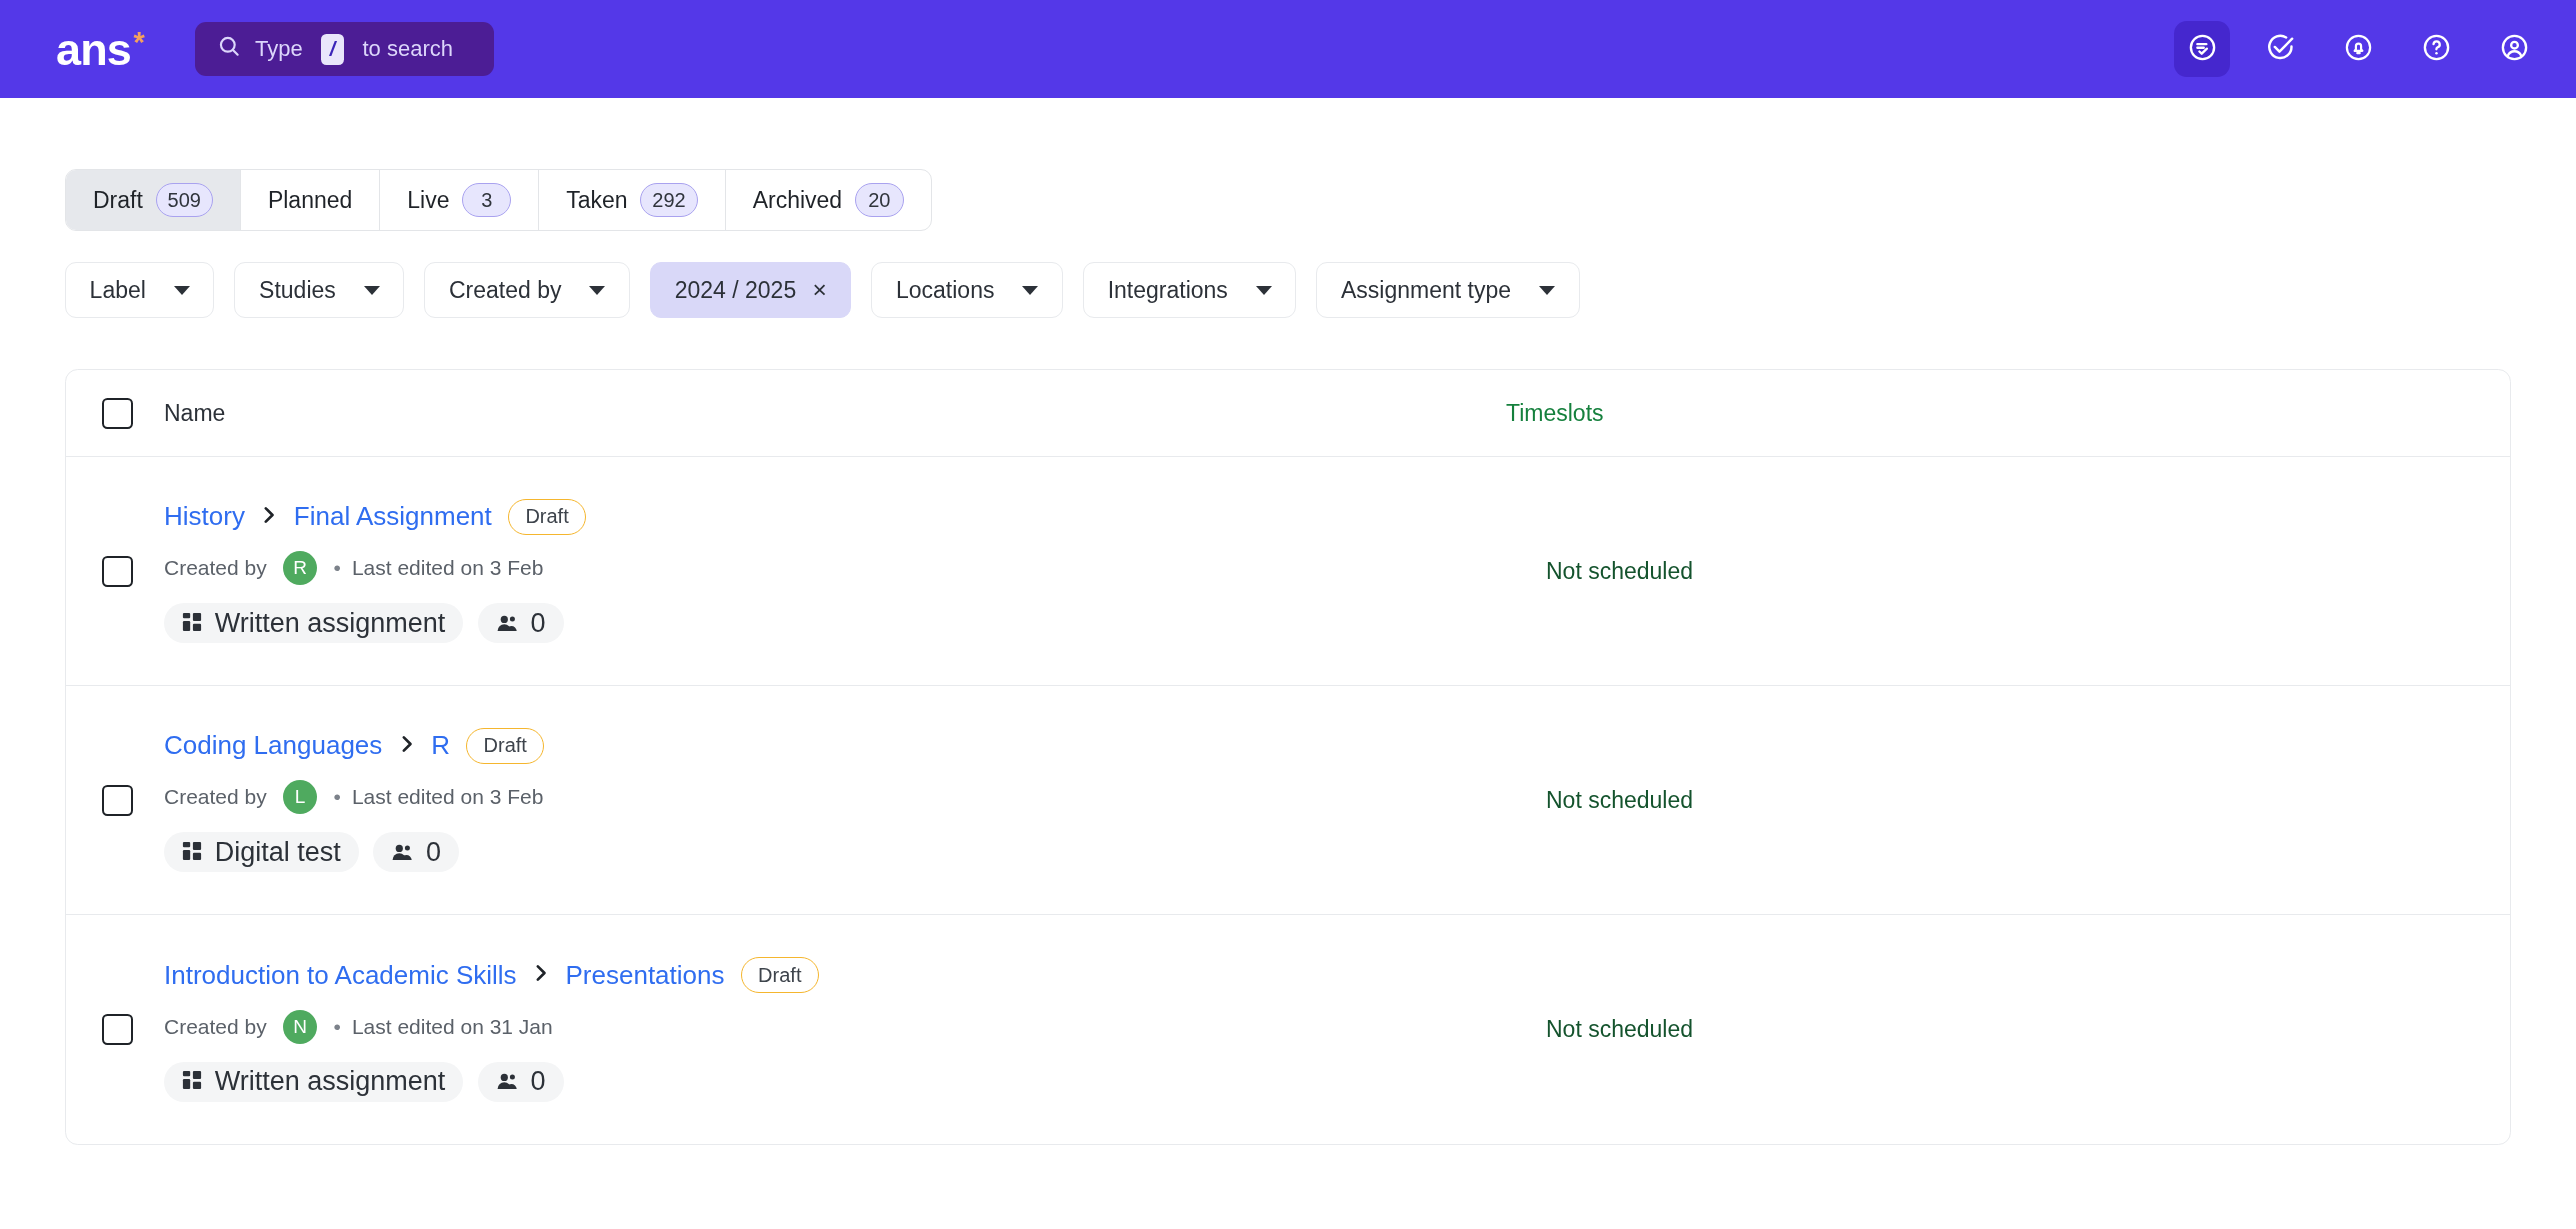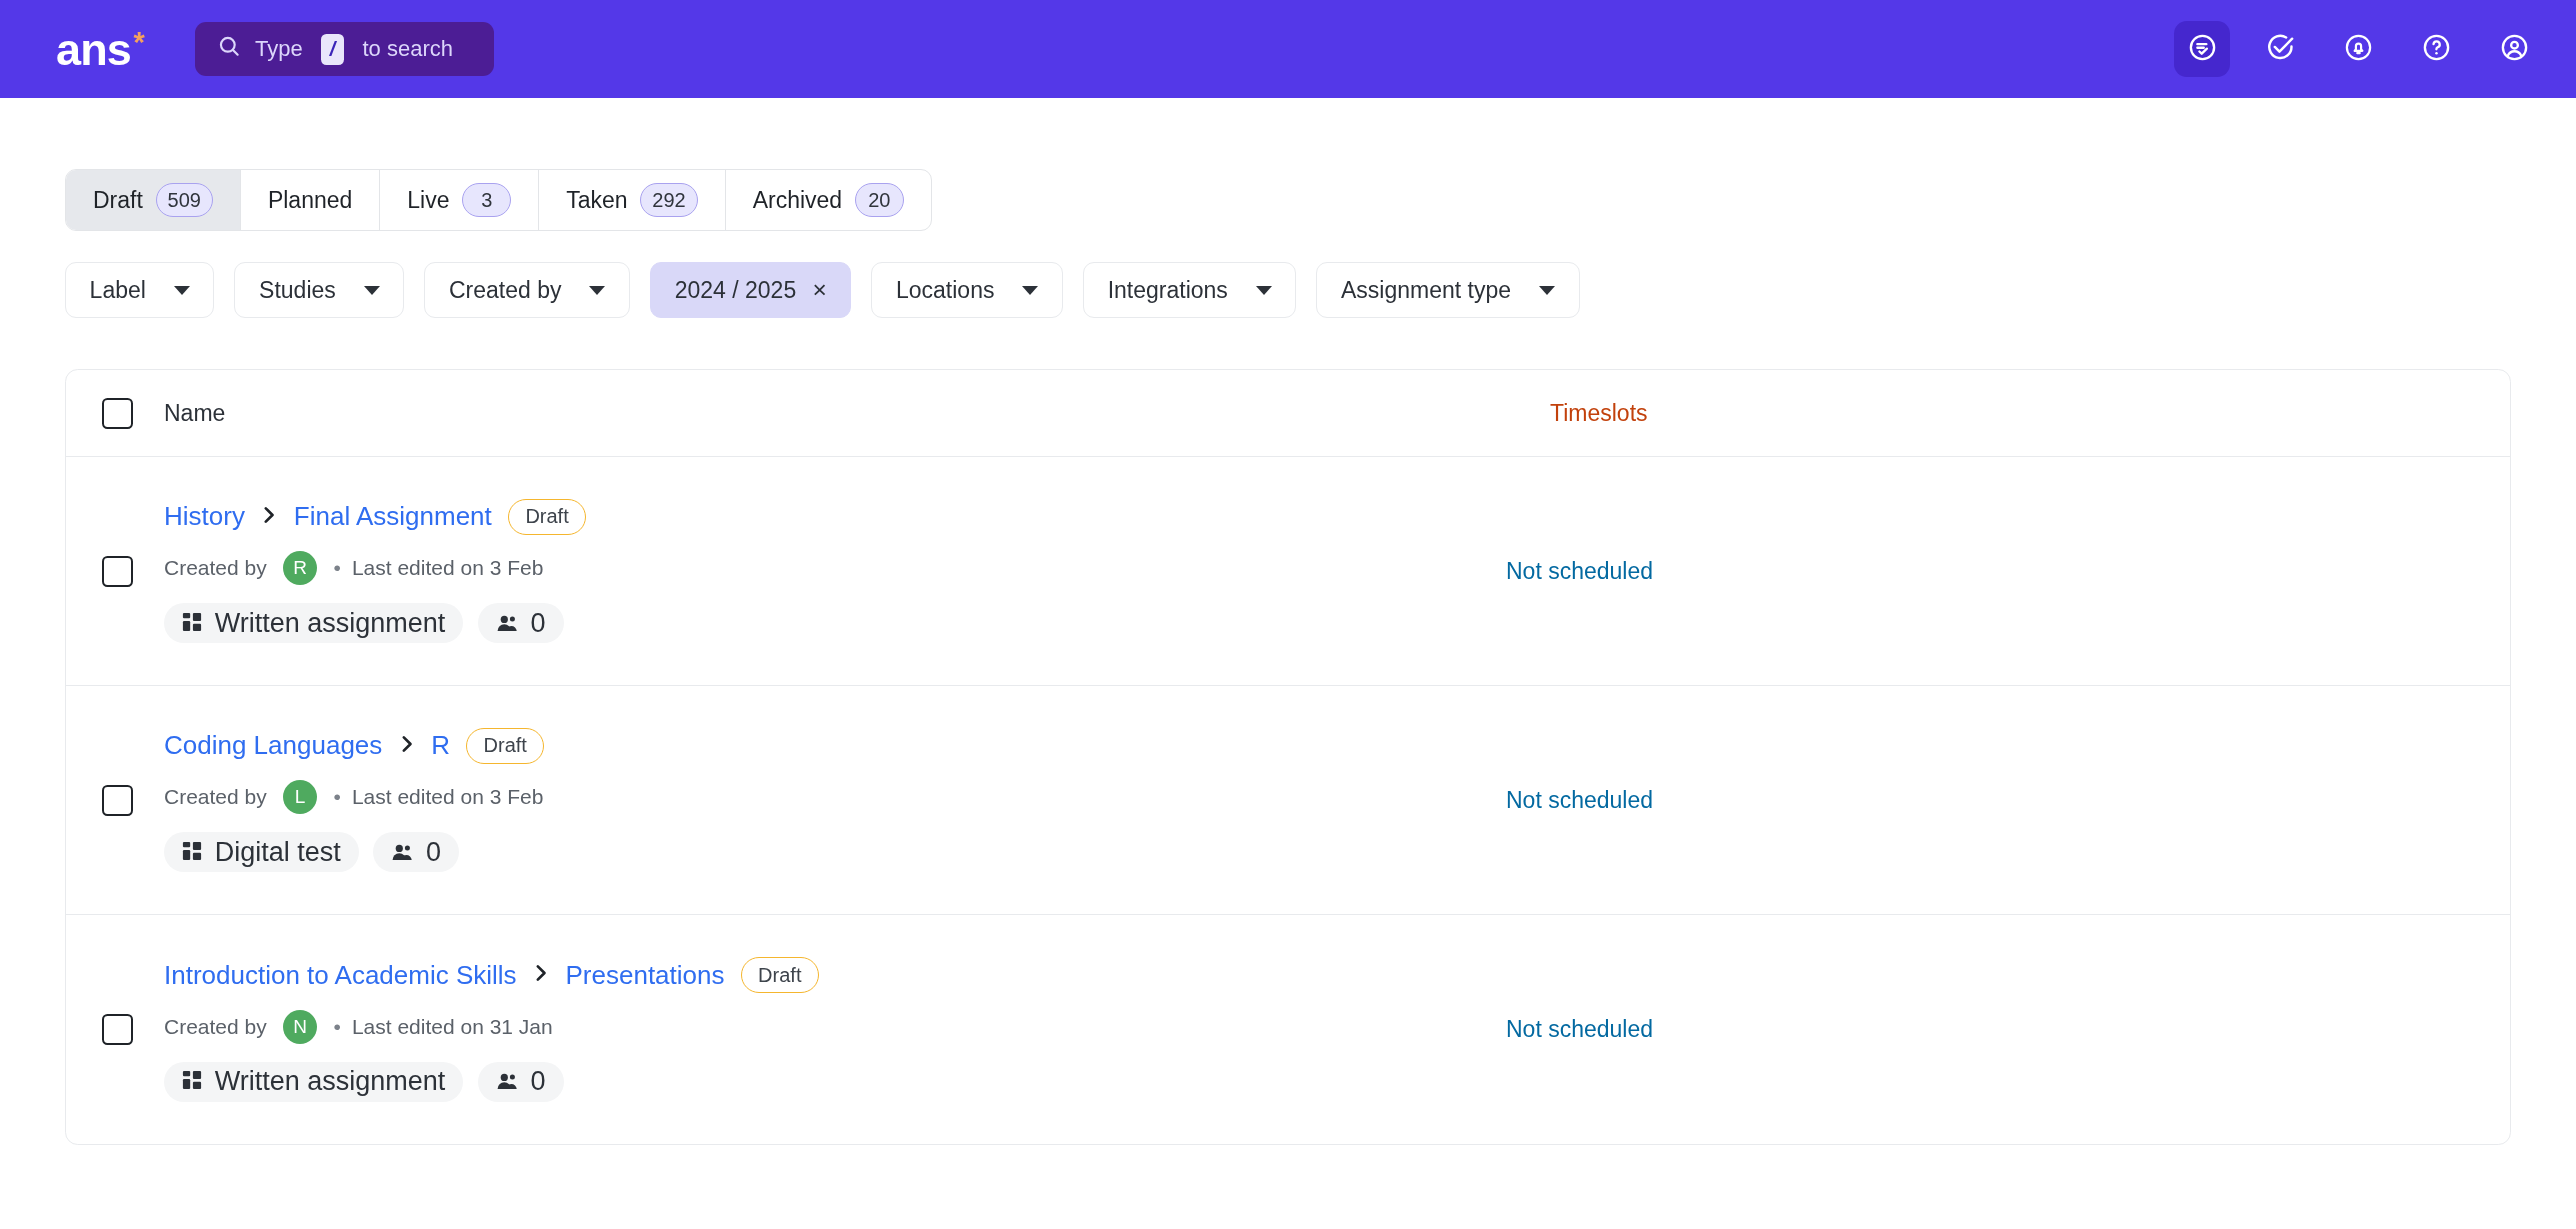--- a/index.html
+++ b/index.html
@@ -183,21 +183,21 @@
     overflow: hidden;
   }
   .thead {
     display: flex;
     align-items: center;
     height: 87px;
     padding: 0 0 0 36px;
     border-bottom: 0.9px solid #e8eaed;
   }
   .th-name { font-size: 23px; color: #2c3138; width: 1342px; }
-  .th-slots { font-size: 23px; color: #c2410c; margin-left: 44px; }
+  .th-slots { font-size: 23px; color: #15803d; }
 
   .cbox {
     width: 31px; height: 31px;
     border: 2.7px solid #1f2328;
     border-radius: 5.4px;
     background: #ffffff;
     flex: none;
     margin-right: 31px;
   }
 
@@ -266,21 +266,21 @@
     display: inline-flex;
     align-items: center;
     gap: 12.7px;
     height: 40px;
     padding: 0 18px;
     background: #f4f5f6;
     border-radius: 20px;
     font-size: 27px;
     color: #2c3138;
   }
-  .cell-slots { font-size: 23px; color: #0369a1; }
+  .cell-slots { font-size: 23px; color: #14532d; margin-left: 40px; }
 </style>
 </head>
 <body>
 
 <div class="topbar">
 
   <div class="brand">
     <span>ans</span>
     <span class="asterisk">*</span>
   </div>

